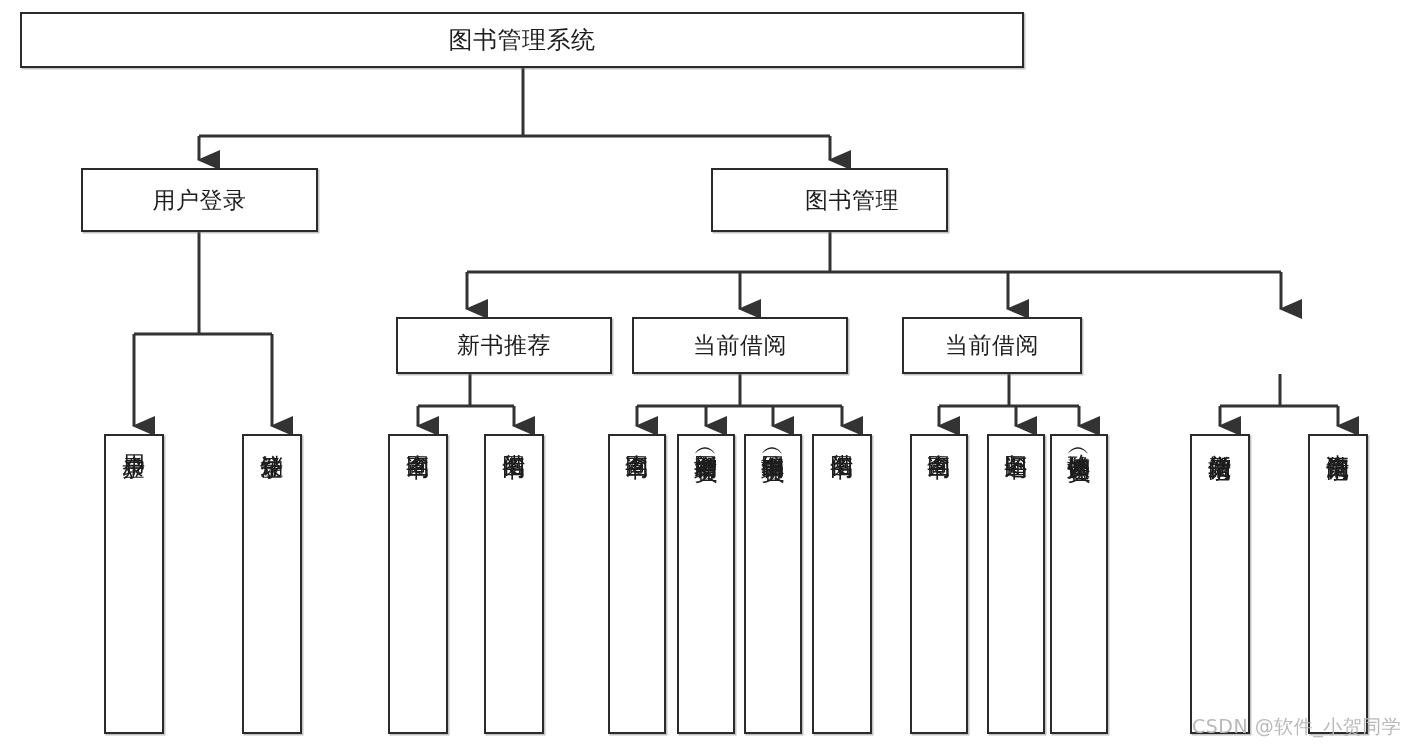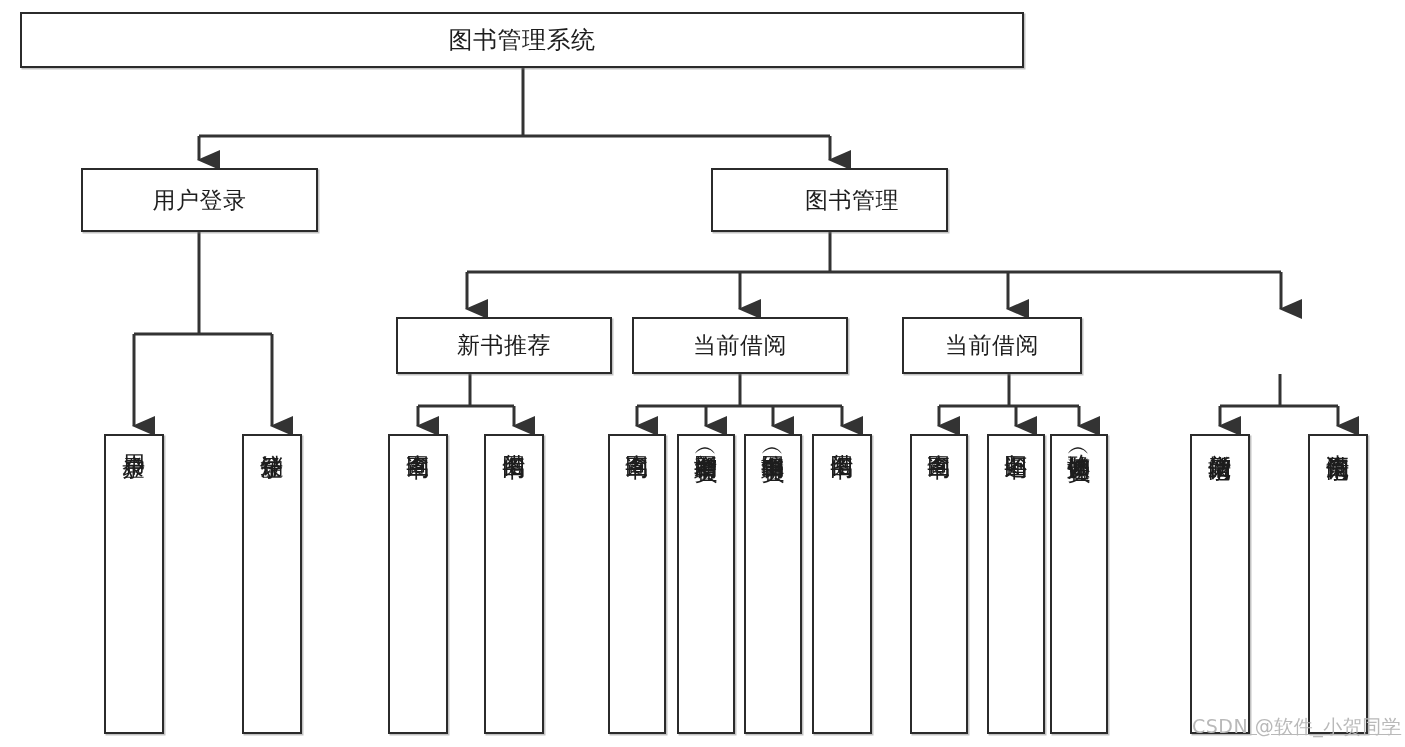--- a/index.html
+++ b/index.html
@@ -182,15 +182,15 @@
   <div class="node vert" style="left: 1050px; top: 434px; width: 58px; height: 300px;">
     <span class="label">确认归还（管理员）</span>
   </div>
   <div class="node vert" style="left: 1190px; top: 434px; width: 60px; height: 300px;">
     <span class="label">新增借阅记录</span>
   </div>
   <div class="node vert" style="left: 1308px; top: 434px; width: 60px; height: 300px;">
     <span class="label">查询借阅记录</span>
   </div>
 
-  <div class="watermark" style="left: 1192px; top: 714px; text-decoration: underline;">CSDN @软件_小贺同学</div>
+  <div class="watermark" style="left: 1192px; top: 714px;">CSDN @软件_小贺同学</div>
 
 </div>
 
 </body></html>

